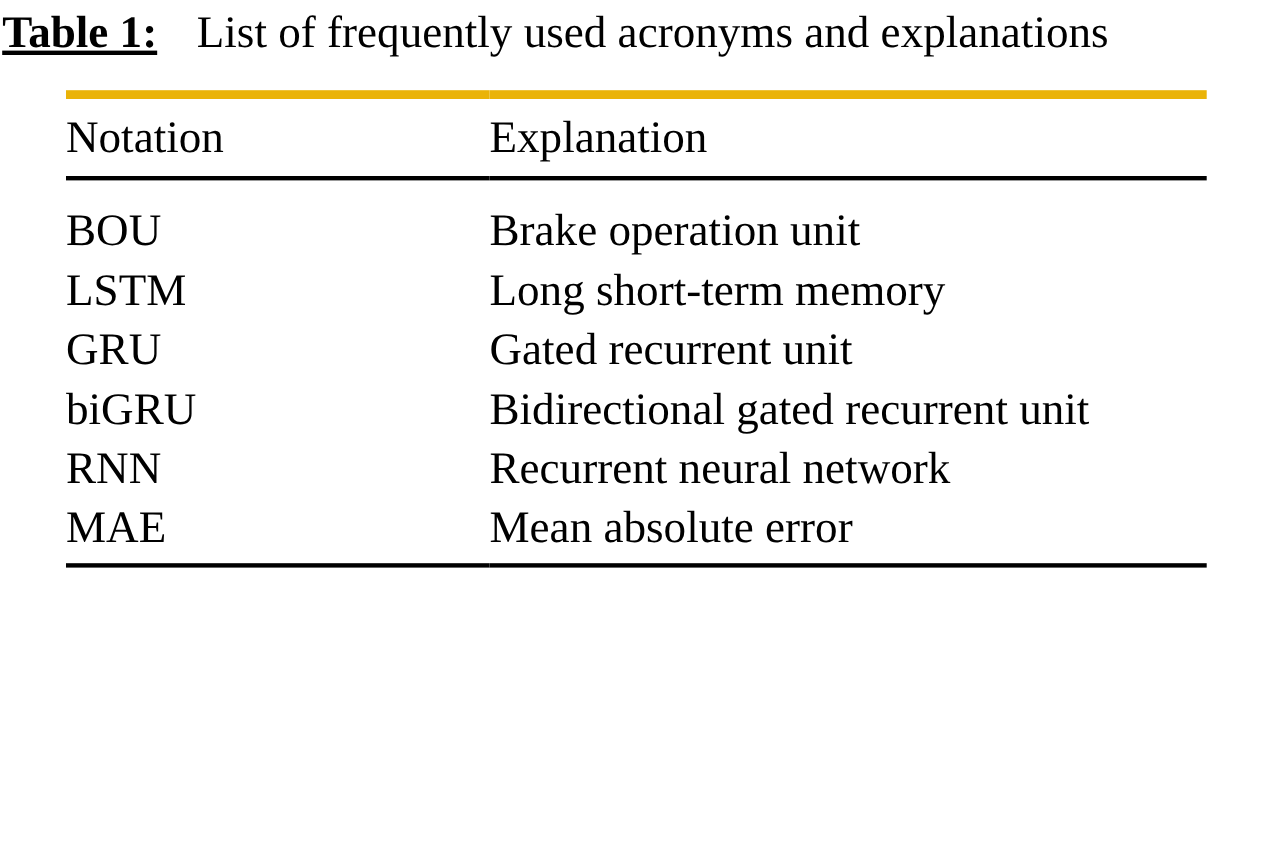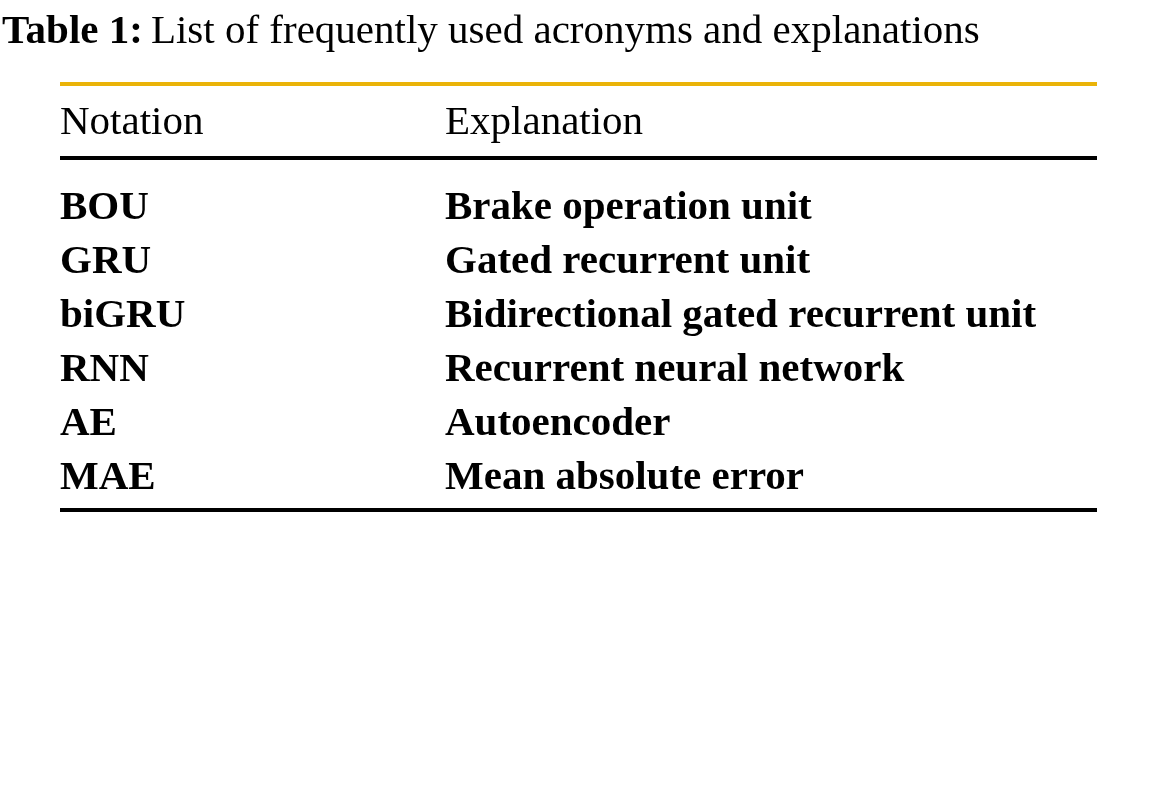--- a/index.html
+++ b/index.html
@@ -15,53 +15,53 @@
     overflow: hidden;
   }
   .caption {
     font-size: 41px;
     line-height: 50px;
     margin: 4px 0 0 2px;
     white-space: nowrap;
   }
   .caption-label {
     font-weight: 700;
-    margin-right: 8px;
+    margin-right: 36px;
+    text-decoration: underline;
   }
   .tablewrap {
     margin: 28px 0 0 60px;
     width: 1037px;
   }
   table.acronyms {
     border-collapse: collapse;
     width: 1037px;
     table-layout: fixed;
   }
   table.acronyms {
-    border-top: 4px solid #eab308;
+    border-top: 8px solid #eab308;
     border-bottom: 4px solid #000000;
   }
   col.c-notation { width: 385px; }
   col.c-explanation { width: 652px; }
   table.acronyms th {
     font-size: 41px;
     font-weight: 400;
     text-align: left;
     line-height: 48px;
     padding: 10px 0 12px 0;
     border-bottom: 4px solid #000000;
     vertical-align: top;
   }
   table.acronyms td {
     font-size: 41px;
     line-height: 54px;
     padding: 0;
     vertical-align: top;
     text-align: left;
-    font-weight: bold;
   }
   table.acronyms tbody tr:first-child td { padding-top: 18px; }
   table.acronyms tbody tr:last-child td { padding-bottom: 6px; margin-left: 47px; }
 </style>
 </head>
 <body>
 
 <div class="page">
 
   <div class="caption">
@@ -79,36 +79,36 @@
           <th>Notation</th>
           <th>Explanation</th>
         </tr>
       </thead>
       <tbody id="acronym-table-body">
           <tr>
             <td>BOU</td>
             <td>Brake operation unit</td>
           </tr>
           <tr>
+            <td>LSTM</td>
+            <td>Long short-term memory</td>
+          </tr>
+          <tr>
             <td>GRU</td>
             <td>Gated recurrent unit</td>
           </tr>
           <tr>
             <td>biGRU</td>
             <td>Bidirectional gated recurrent unit</td>
           </tr>
           <tr>
             <td>RNN</td>
             <td>Recurrent neural network</td>
           </tr>
           <tr>
-            <td>AE</td>
-            <td>Autoencoder</td>
-          </tr>
-          <tr>
             <td>MAE</td>
             <td>Mean absolute error</td>
           </tr>
         </tbody>
     </table>
   </div>
 
 </div>
 
 </body></html>

